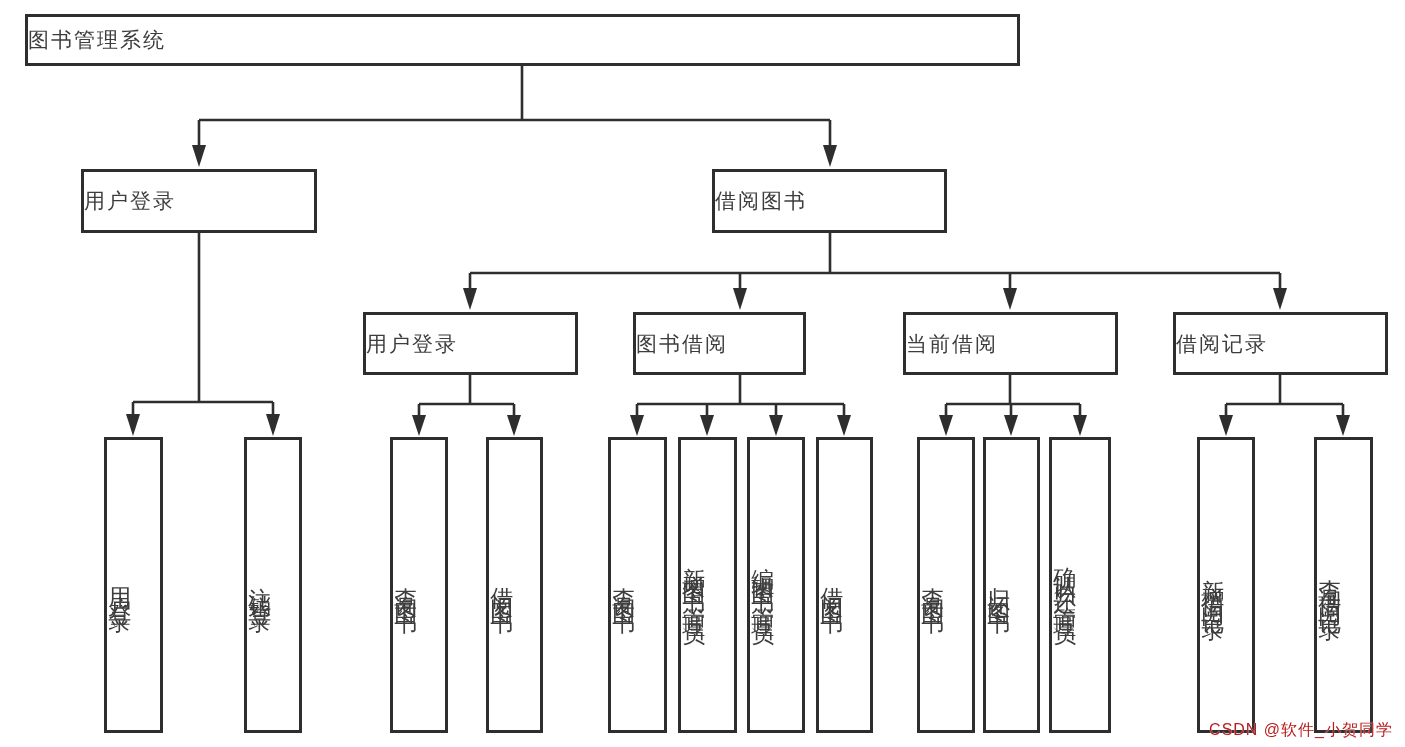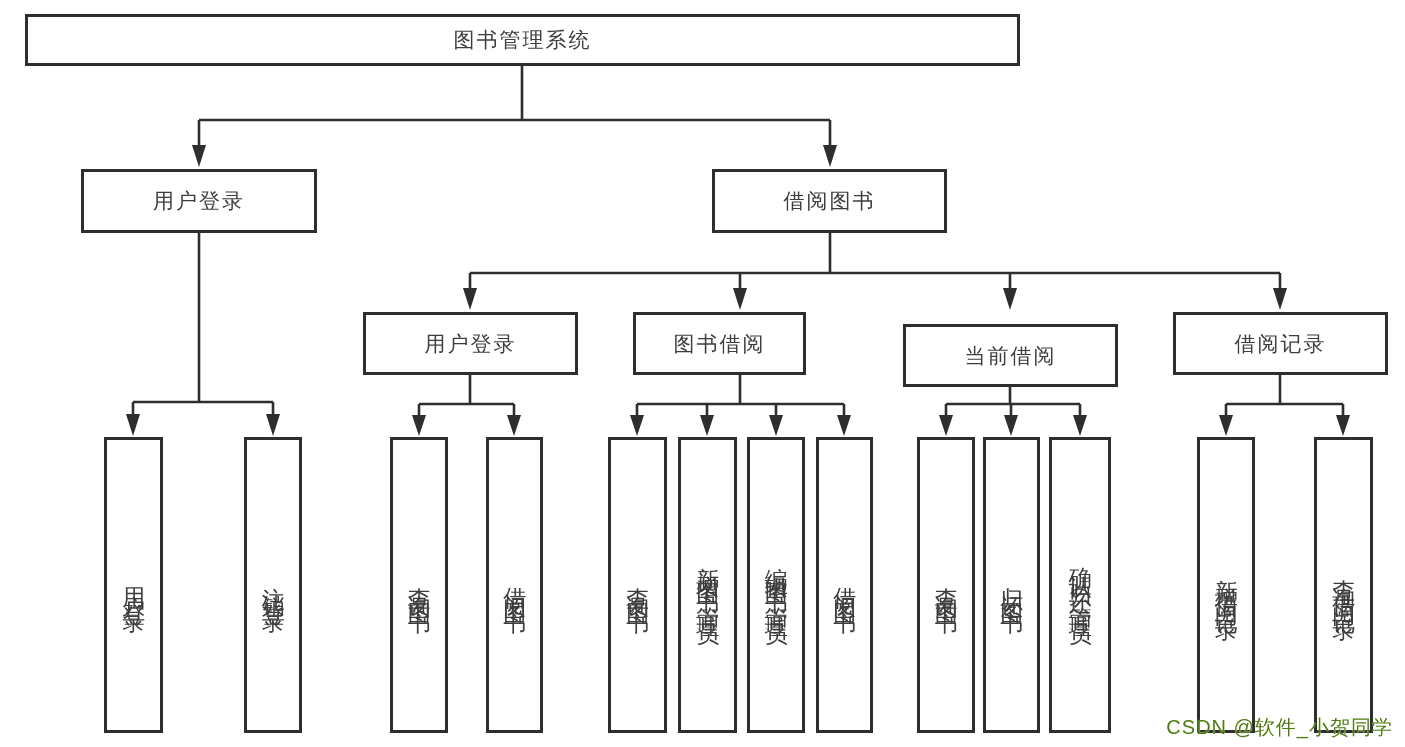--- a/index.html
+++ b/index.html
@@ -17,38 +17,37 @@
     left: 0; top: 0;
     width: 1405px; height: 747px;
   }
   .node {
     position: absolute;
     background: #ffffff;
     border: 3px solid #2e2e2e;
     color: #3d3d3d;
     display: flex;
     align-items: center;
-    justify-content: center;
   }
   .hbox { font-size: 21px; letter-spacing: 2px; }
   .vbox span {
     writing-mode: vertical-rl;
     text-orientation: mixed;
     font-size: 23px;
     letter-spacing: 8px;
     line-height: 1.1;
     white-space: nowrap;
   }
   .watermark {
     position: absolute;
     right: 12px;
     bottom: 6px;
-    font-size: 20px;
+    font-size: 16px;
     letter-spacing: 1px;
-    color: #4d7c0f;
+    color: #b91c1c;
     z-index: 5;
     text-shadow: 0 0 1px #ffffff;
   }
 </style>
 </head>
 <body>
 
 <div class="canvas">
 
   <svg class="connectors" viewBox="0 0 1405 747">
@@ -111,21 +110,21 @@
   <div class="node hbox" style="left:712px; top:169px; width:235px; height:64px;">
     <span>借阅图书</span>
   </div>
 
   <div class="node hbox" style="left:363px; top:312px; width:215px; height:63px;">
     <span>用户登录</span>
   </div>
   <div class="node hbox" style="left:633px; top:312px; width:173px; height:63px;">
     <span>图书借阅</span>
   </div>
-  <div class="node hbox" style="left:903px; top:312px; width:215px; height:63px;margin-top:12px;">
+  <div class="node hbox" style="left:903px; top:312px; width:215px; height:63px;">
     <span>当前借阅</span>
   </div>
   <div class="node hbox" style="left:1173px; top:312px; width:215px; height:63px;">
     <span>借阅记录</span>
   </div>
 
   <div class="node vbox" style="left:104px; top:437px; width:59px; height:296px;">
     <span>用户登录</span>
   </div>
   <div class="node vbox" style="left:244px; top:437px; width:58px; height:296px;">

